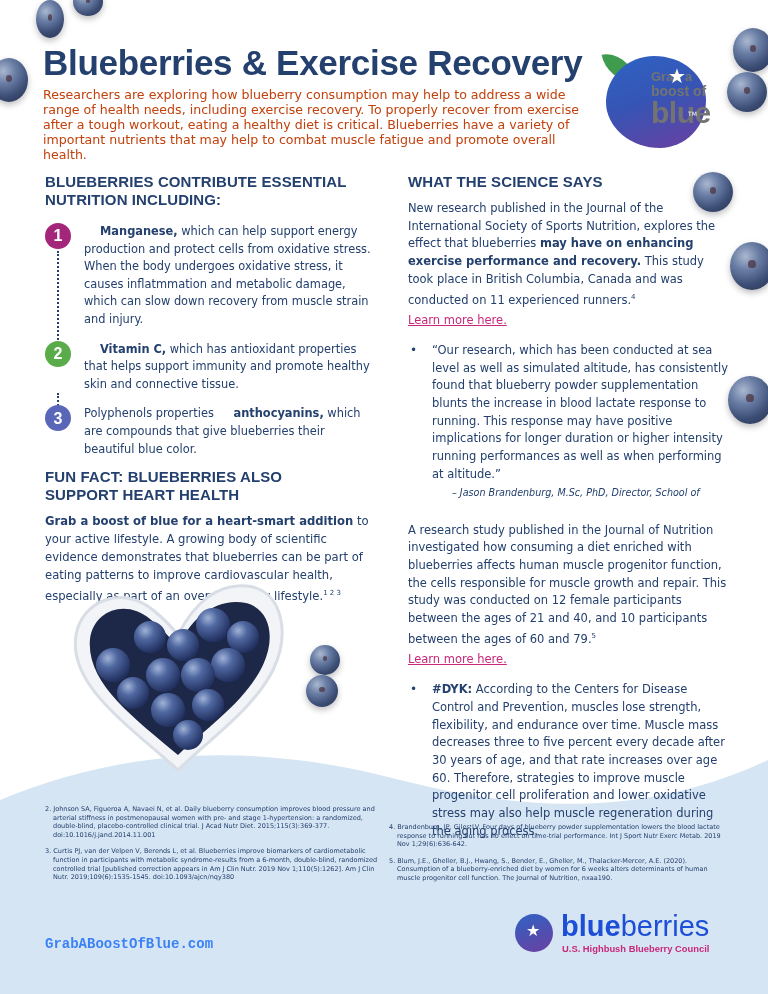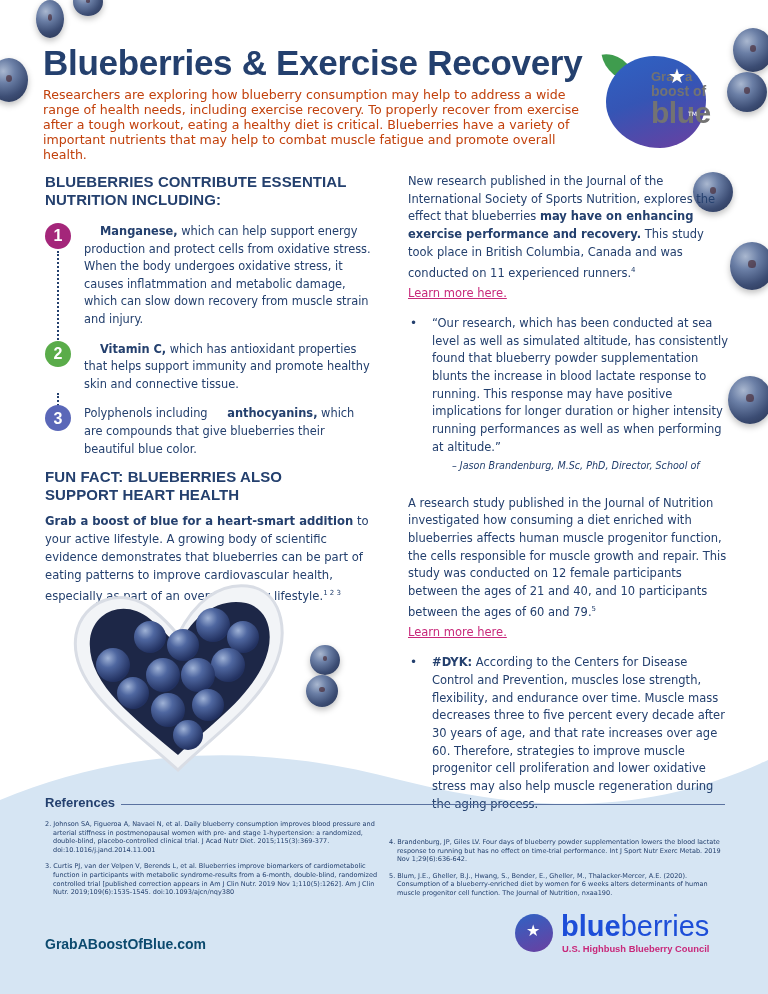--- a/index.html
+++ b/index.html
@@ -62,21 +62,21 @@
   .refs { position: absolute; left: 45px; top: 795px; width: 680px; }
   .refs-head { display: flex; align-items: center; }
   .refs-head span { font-family: "Liberation Sans", sans-serif; font-weight: 700; font-size: 13px; color: #24406e; }
   .refs-head .rule { flex: 1; height: 1px; background: #5a72a0; margin-left: 6px; margin-top: 4px; }
   .ref-cols { display: flex; margin-top: 10px; }
   .ref-col { width: 340px; }
   .ref-col + .ref-col { margin-left: 8px; width: 340px; }
   .ref { font-size: 6.5px; line-height: 8.6px; color: #24406e; padding-left: 8px; text-indent: -8px; margin-bottom: 8px; }
   .ref a { color: #c8287a; text-decoration: underline; }
 
-  .site { position: absolute; left: 45px; top: 936px; font-family: Liberation Sans, sans-serif; font-weight: 700; font-size: 14px; color: #0c4a6e; }
+  .site { position: absolute; left: 45px; top: 936px; font-family: Liberation Mono, monospace; font-weight: 700; font-size: 14px; color: #3b82f6; }
 
   .council { position: absolute; left: 515px; top: 910px; width: 220px; height: 50px; }
   .council .orb { position: absolute; left: 0; top: 4px; width: 38px; height: 38px; border-radius: 50%; background: linear-gradient(160deg, #2f63c4, #6b3fa0); }
   .council .orb::before { content: ""; position: absolute; left: -6px; top: 2px; width: 14px; height: 18px; background: #3f9c4e; border-radius: 0 100% 0 100%; z-index: -1; }
   .council .orb span { position: absolute; left: 11px; top: 7px; color: #fff; font-size: 16px; }
   .council .word { position: absolute; left: 46px; top: 0; font-family: "Liberation Sans", sans-serif; font-size: 29px; color: #1d4ed8; line-height: 32px; }
   .council .word b { font-weight: 700; }
   .council .word .thin { font-weight: 400; }
   .council .sub { position: absolute; left: 47px; top: 33px; font-family: "Liberation Sans", sans-serif; font-weight: 700; font-size: 9.4px; color: #c8287a; }
 </style>
@@ -127,21 +127,21 @@
         <b>Manganese,</b><span> which can help support energy production and protect cells from oxidative stress. When the body undergoes oxidative stress, it causes inflatmmation and metabolic damage, which can slow down recovery from muscle strain and injury.</span>
       </div>
 
       <div class="nut-item" style="margin-bottom:12px;">
         <div class="nut-num" style="background:#5aac4a;">2</div>
         <b>Vitamin C,</b><span> which has antioxidant properties that helps support immunity and promote healthy skin and connective tissue.</span>
       </div>
 
       <div class="nut-item">
         <div class="nut-num" style="background:#5a67b8;">3</div>
-        <span>Polyphenols including </span><b>anthocyanins,</b><span> which are compounds that give blueberries their beautiful blue color.</span>
+        <span>Polyphenols properties </span><b>anthocyanins,</b><span> which are compounds that give blueberries their beautiful blue color.</span>
       </div>
     </div>
 
     <div class="funfact">
       <h2 class="sec" style="width:250px;">FUN FACT: BLUEBERRIES ALSO SUPPORT HEART HEALTH</h2>
       <p>
         <b>Grab a boost of blue for a heart-smart addition</b><span> to your active lifestyle. A growing body of scientific evidence demonstrates that blueberries can be part of eating patterns to improve cardiovascular health, especially as part of an overall healthy lifestyle.</span><sup>1 2 3</sup>
       </p>
     </div>
   </div>
@@ -170,45 +170,42 @@
       <circle cx="140" cy="130" r="16" fill="url(#bb)"></circle>
       <circle cx="120" cy="160" r="15" fill="url(#bb)"></circle>
     </svg>
   </div>
   <div class="two-berries">
     <div class="berry" style="position:absolute;left:0;top:0;width:30px;height:30px;"></div>
     <div class="berry" style="position:absolute;left:-4px;top:30px;width:32px;height:32px;"></div>
   </div>
 
   <div class="col-right">
-    <p style="">
+    <h2 class="sec">WHAT THE SCIENCE SAYS</h2>
+    <p style="margin-top:9px;">
       <span>New research published in the Journal of the International Society of Sports Nutrition, explores the effect that blueberries </span><b>may have on enhancing exercise performance and recovery.</b><span> This study took place in British Columbia, Canada and was conducted on 11 experienced runners.</span><sup>4</sup>
     </p>
     <a class="lnk" href="#">Learn more here.</a>
 
     <div class="bullet">“Our research, which has been conducted at sea level as well as simulated altitude, has consistently found that blueberry powder supplementation blunts the increase in blood lactate response to running. This response may have positive implications for longer duration or higher intensity running performances as well as when performing at altitude.”</div>
     <div class="attrib">
       <span>– Jason Brandenburg, M.Sc, PhD, Director, School of</span>
     </div>
 
     <p style="margin-top:22px;">
       <span>A research study published in the Journal of Nutrition investigated how consuming a diet enriched with blueberries affects human muscle progenitor function, the cells responsible for muscle growth and repair. This study was conducted on 12 female participants between the ages of 21 and 40, and 10 participants between the ages of 60 and 79.</span><sup>5</sup>
     </p>
     <a class="lnk" href="#">Learn more here.</a>
 
     <div class="bullet">
       <b>#DYK:</b><span> According to the Centers for Disease Control and Prevention, muscles lose strength, flexibility, and endurance over time. Muscle mass decreases three to five percent every decade after 30 years of age, and that rate increases over age 60. Therefore, strategies to improve muscle progenitor cell proliferation and lower oxidative stress may also help muscle regeneration during the aging process.</span>
     </div>
   </div>
 
   <div class="refs">
-    <div class="refs-head">
-      <span>References</span>
-      <div class="rule"></div>
-    </div>
     <div class="ref-cols">
       <div class="ref-col">
         <div class="ref">2. Johnson SA, Figueroa A, Navaei N, et al. Daily blueberry consumption improves blood pressure and arterial stiffness in postmenopausal women with pre- and stage 1-hypertension: a randomized, double-blind, placebo-controlled clinical trial. J Acad Nutr Diet. 2015;115(3):369-377. doi:10.1016/j.jand.2014.11.001</div>
         <div class="ref">3. Curtis PJ, van der Velpen V, Berends L, et al. Blueberries improve biomarkers of cardiometabolic function in participants with metabolic syndrome-results from a 6-month, double-blind, randomized controlled trial [published correction appears in Am J Clin Nutr. 2019 Nov 1;110(5):1262]. Am J Clin Nutr. 2019;109(6):1535-1545. doi:10.1093/ajcn/nqy380</div>
       </div>
       <div class="ref-col" style="padding-top:18px;">
         <div class="ref">4. Brandenburg, JP, Giles LV. Four days of blueberry powder supplementation lowers the blood lactate response to running but has no effect on time-trial performance. Int J Sport Nutr Exerc Metab. 2019 Nov 1;29(6):636-642.</div>
         <div class="ref">5. Blum, J.E., Gheller, B.J., Hwang, S., Bender, E., Gheller, M., Thalacker-Mercer, A.E. (2020). Consumption of a blueberry-enriched diet by women for 6 weeks alters determinants of human muscle progenitor cell function. The Journal of Nutrition, nxaa190.</div>
       </div>
     </div>

